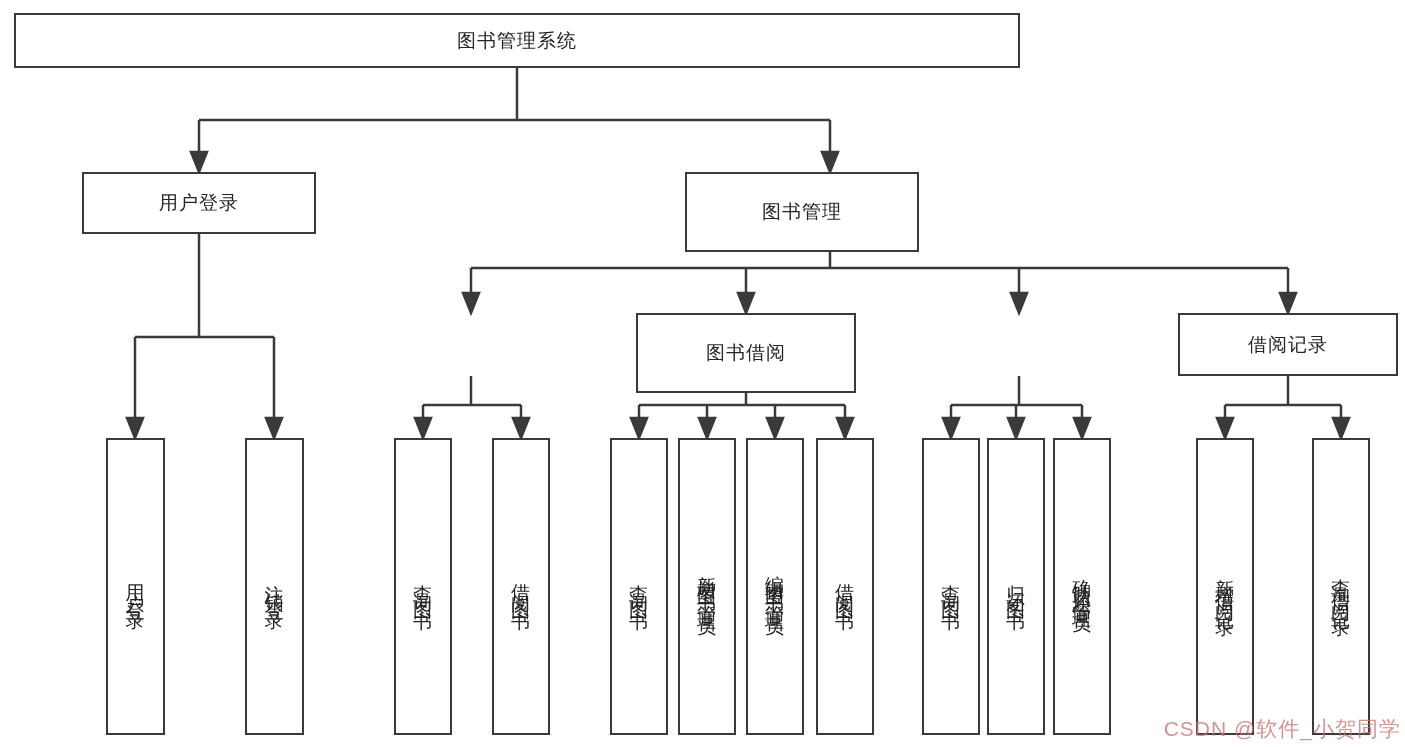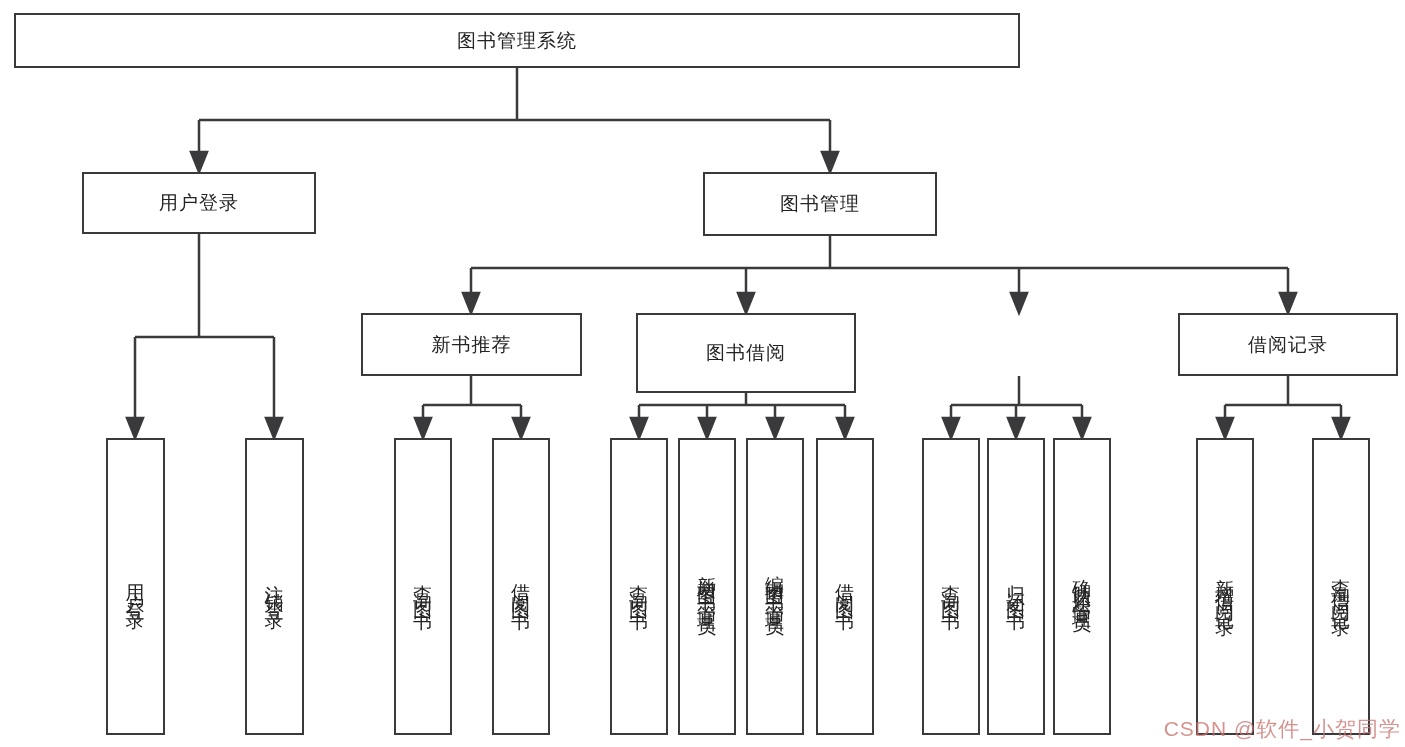--- a/index.html
+++ b/index.html
@@ -100,27 +100,24 @@
     </g>
   </svg>
 
   <div class="hnode" style="left:14px;top:13px;width:1006px;height:55px;">
     <span>图书管理系统</span>
   </div>
 
   <div class="hnode" style="left:82px;top:172px;width:234px;height:62px;">
     <span>用户登录</span>
   </div>
-  <div class="hnode" style="left:703px;top:172px;width:234px;height:64px;text-align:right;">
+  <div class="hnode" style="left:685px;top:172px;width:234px;height:80px;text-align:right;">
     <span>图书管理</span>
   </div>
 
-  <div class="hnode" style="left:361px;top:313px;width:221px;height:63px;">
-    <span>新书推荐</span>
-  </div>
   <div class="hnode" style="left:636px;top:313px;width:220px;height:80px;">
     <span>图书借阅</span>
   </div>
   <div class="hnode" style="left:1178px;top:313px;width:220px;height:63px;">
     <span>借阅记录</span>
   </div>
 
   <div class="vnode" style="left:106px;width:59px;">
     <span class="vtext">用户登录</span>
   </div>

